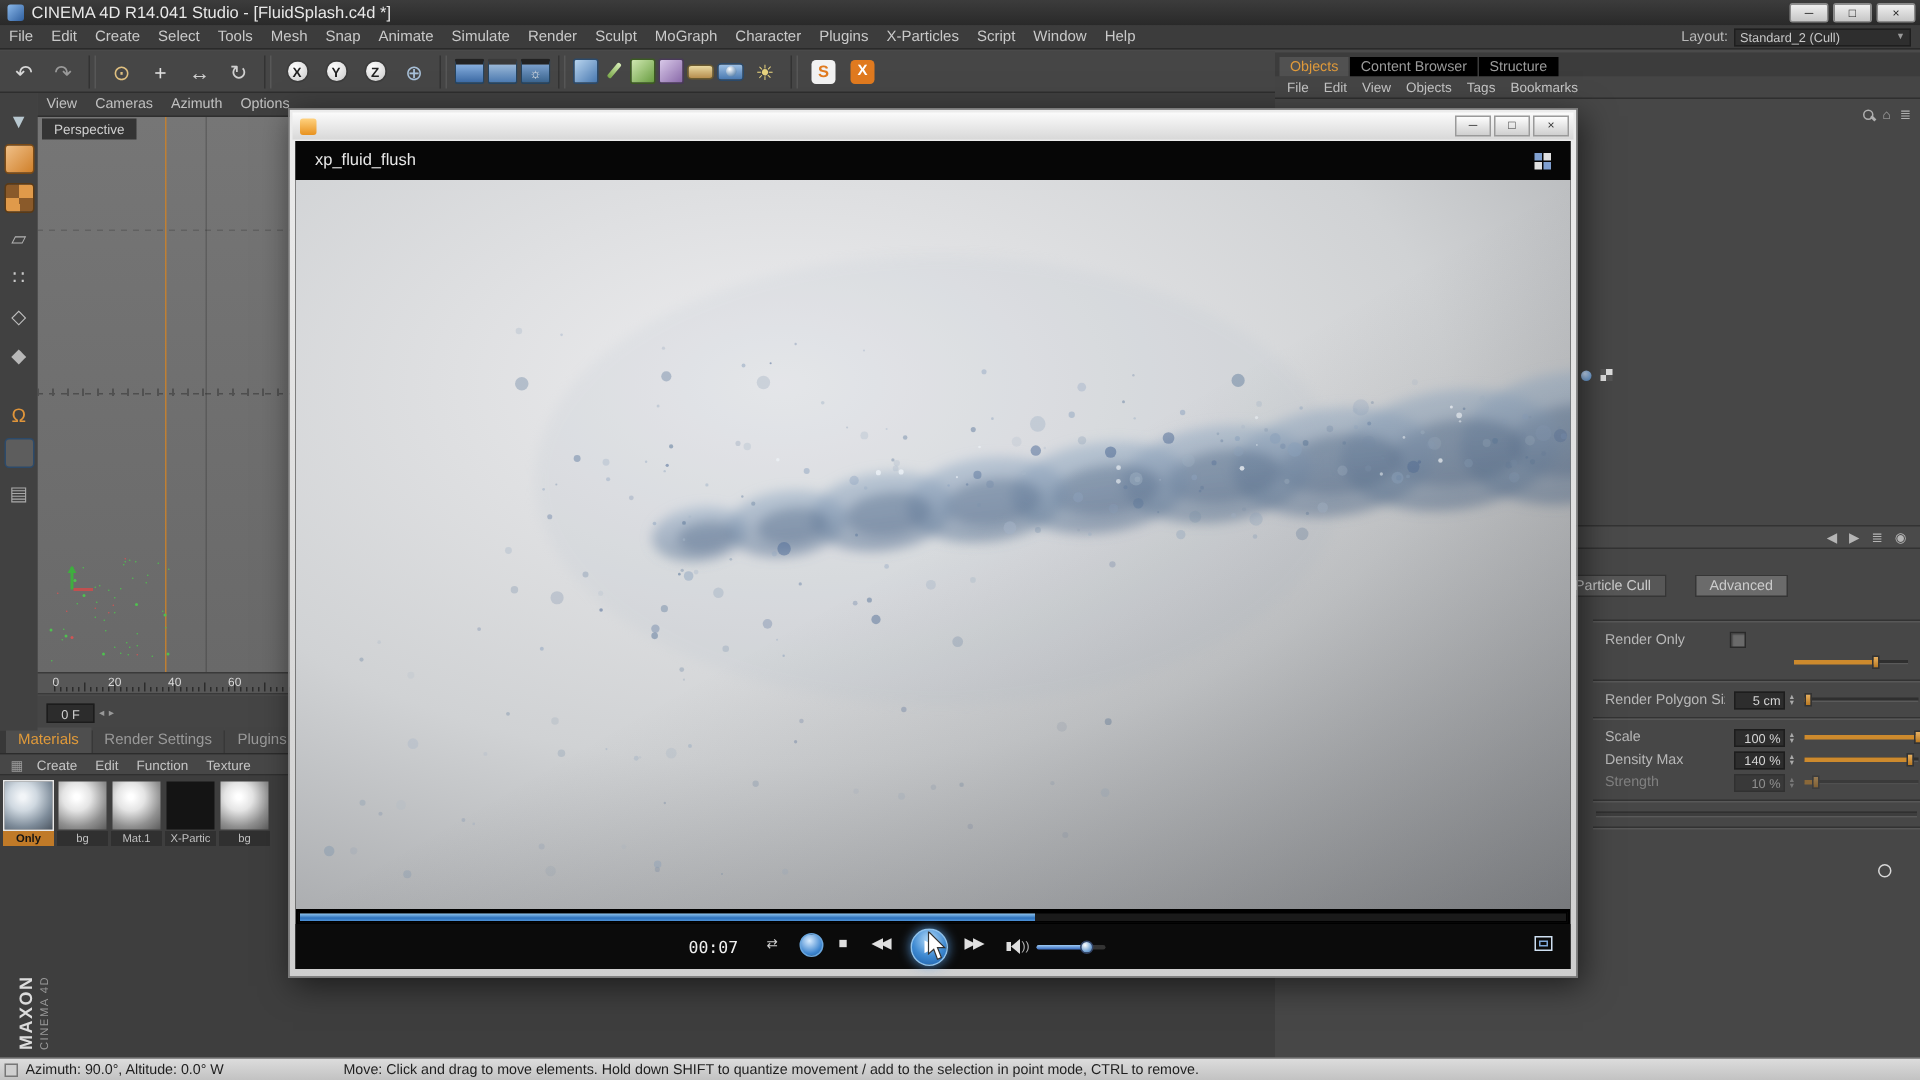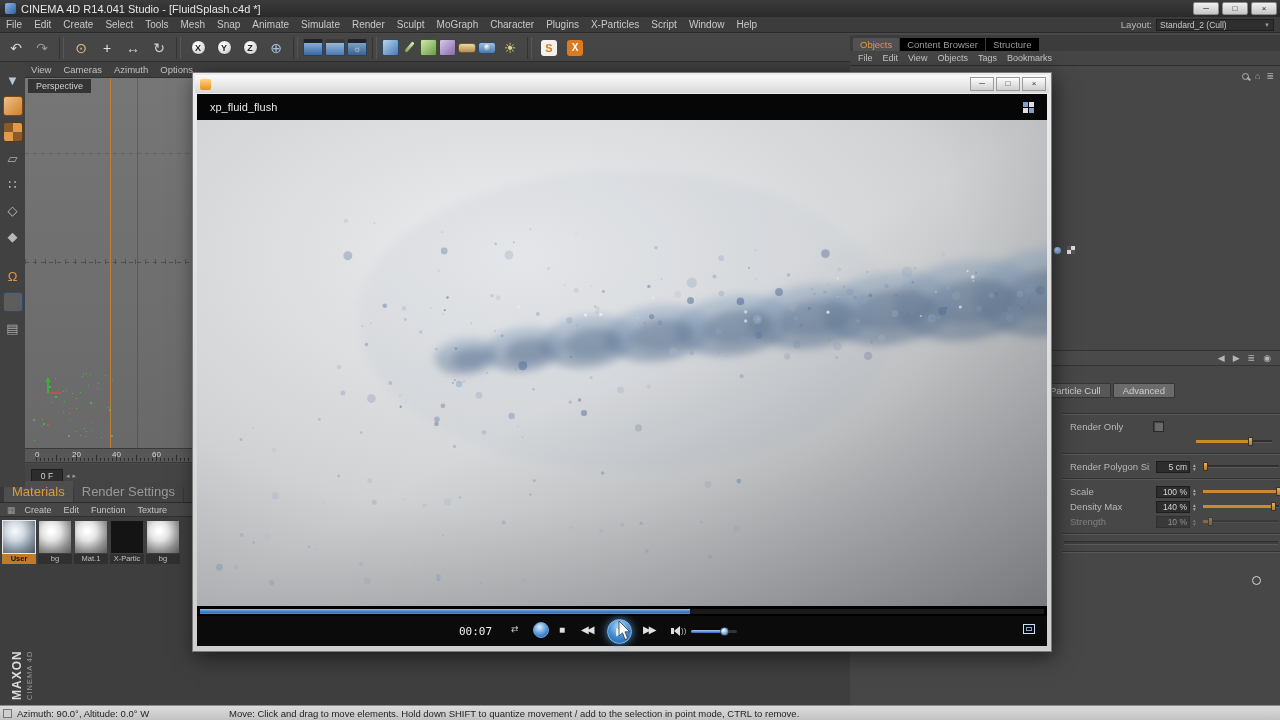--- a/index.html
+++ b/index.html
@@ -69,21 +69,21 @@
 .ruler{position:absolute;left:25px;top:448px;width:825px;height:15px;background:#575757;border-top:1px solid #3a3a3a;border-bottom:1px solid #3a3a3a;overflow:hidden;z-index:2;}
 .tick{position:absolute;bottom:1px;width:1px;background:#2c2c2c;display:block;}
 .tick-label{position:absolute;top:1px;font-size:8px;color:#d8d8d8;}
 .framerow{position:absolute;left:25px;top:464px;width:825px;height:23px;background:#454545;display:flex;align-items:center;padding-left:6px;gap:3px;z-index:2;}
 .frame-box{width:32px;height:13px;background:#2c2c2c;border:1px solid #1c1c1c;color:#d0d0d0;font-size:8.5px;display:flex;align-items:center;justify-content:center;}
 .spin-btn{color:#999;font-size:7px;line-height:1;}
 
 
 .materials{position:absolute;left:0;top:487px;width:850px;height:218px;background:#3e3e3e;z-index:2;}
 .mat-tabs{height:16px;background:#383838;display:flex;align-items:flex-end;padding-left:4px;gap:1px;border-bottom:1px solid #2c2c2c;}
-.mat-tab{font-size:13px;color:#999;background:#444;padding:3px 8px;}
+.mat-tab{font-size:10px;color:#999;background:#444;padding:3px 8px;}
 .mat-tab.active{color:#e09a3a;background:#4e4e4e;}
 .mat-menubar{height:14px;background:#474747;display:flex;align-items:center;border-bottom:1px solid #303030;padding-left:4px;}
 .mat-grid-icon{color:#9a9a9a;font-size:9px;margin:0 3px;}
 .mat-menu-item{font-size:9px;color:#c5c5c5;padding:0 6px;}
 .mat-items{display:flex;gap:2px;padding:4px 0 0 2px;}
 .mat-item{width:34px;}
 .mat-thumb{width:32px;height:32px;margin:0 auto;}
 .mat-thumb.sphere{background:radial-gradient(circle at 38% 32%,#ffffff 6%,#e4e4e4 32%,#909090 68%,#5c5c5c 100%);}
 .mat-thumb.water{background:radial-gradient(circle at 38% 32%,#f2f5f8 6%,#cfd8e0 32%,#7e8c9a 68%,#4c5560 100%);}
 .mat-thumb.dark{background:#141414;}
@@ -104,21 +104,21 @@
 .om-menu-item{font-size:9px;color:#c5c5c5;padding:0 5px;}
 .om-body{position:absolute;left:0;top:31px;right:0;height:284px;background:#474747;}
 .om-mini-icons{position:absolute;right:6px;top:5px;display:flex;gap:6px;align-items:center;color:#b0b0b0;font-size:9px;}
 .mag{width:7px;height:7px;border:1.5px solid #b0b0b0;border-radius:50%;position:relative;display:inline-block;}
 .mag::after{content:"";position:absolute;width:4px;height:1.5px;background:#b0b0b0;transform:rotate(45deg);right:-3px;bottom:-1px;}
 .om-objects{position:absolute;left:204px;top:180px;display:flex;gap:6px;align-items:center;}
 .obj-dot{width:7px;height:7px;border-radius:50%;background:radial-gradient(circle at 35% 30%,#cfe4ff,#4a86c8);}
 .obj-checker{width:8px;height:8px;background:conic-gradient(#ddd 0 90deg,#555 90deg 180deg,#ddd 180deg 270deg,#555 270deg);}
 .am-header{position:absolute;left:0;top:315px;right:0;height:16px;background:#4a4a4a;border-top:1px solid #333;border-bottom:1px solid #333;display:flex;align-items:center;justify-content:flex-end;gap:8px;padding-right:9px;}
 .am-hicon{color:#b5b5b5;font-size:9px;line-height:1;}
-.am-tabs{position:absolute;left:190px;top:348px;display:flex;gap:2px;}
+.am-tabs{position:absolute;left:190px;top:348px;display:flex;gap:19px;}
 .am-tab{font-size:9.5px;color:#ccc;background:#575757;padding:1px 9px;border:1px solid #363636;white-space:nowrap;}
 .am-tab.active{background:#6b6b6b;}
 .am-body{position:absolute;left:212px;top:362px;right:0;color:#b8b8b8;}
 .am-row{display:flex;align-items:center;height:15px;padding:0 8px;}
 .am-row.disabled{opacity:.5;}
 .am-label{width:80px;white-space:nowrap;overflow:hidden;font-size:9.5px;flex:none;}
 .am-leader{flex:1;border-bottom:1px dotted #6e6e6e;height:1px;margin:6px 3px 0 3px;align-self:center;}
 .am-value{width:34px;height:12px;background:#2d2d2d;border:1px solid #1d1d1d;color:#d5d5d5;font-size:8.5px;display:flex;align-items:center;justify-content:flex-end;padding-right:2px;flex:none;}
 .am-spin{width:9px;display:flex;flex-direction:column;align-items:center;line-height:4px;font-size:5.5px;color:#aaa;flex:none;}
 .am-slider{width:76px;height:9px;margin-left:4px;position:relative;flex:none;}
@@ -469,21 +469,21 @@
       <span id="mat-menu" style="display:flex;align-items:center;">
           <span class="mat-menu-item">Create</span>
           <span class="mat-menu-item">Edit</span>
           <span class="mat-menu-item">Function</span>
           <span class="mat-menu-item">Texture</span>
         </span>
     </div>
     <div class="mat-items" id="mat-items">
         <div class="mat-item selected">
           <div class="mat-thumb water"></div>
-          <div class="mat-label">User</div>
+          <div class="mat-label">Only</div>
         </div>
         <div class="mat-item">
           <div class="mat-thumb sphere"></div>
           <div class="mat-label">bg</div>
         </div>
         <div class="mat-item">
           <div class="mat-thumb sphere"></div>
           <div class="mat-label">Mat.1</div>
         </div>
         <div class="mat-item">

